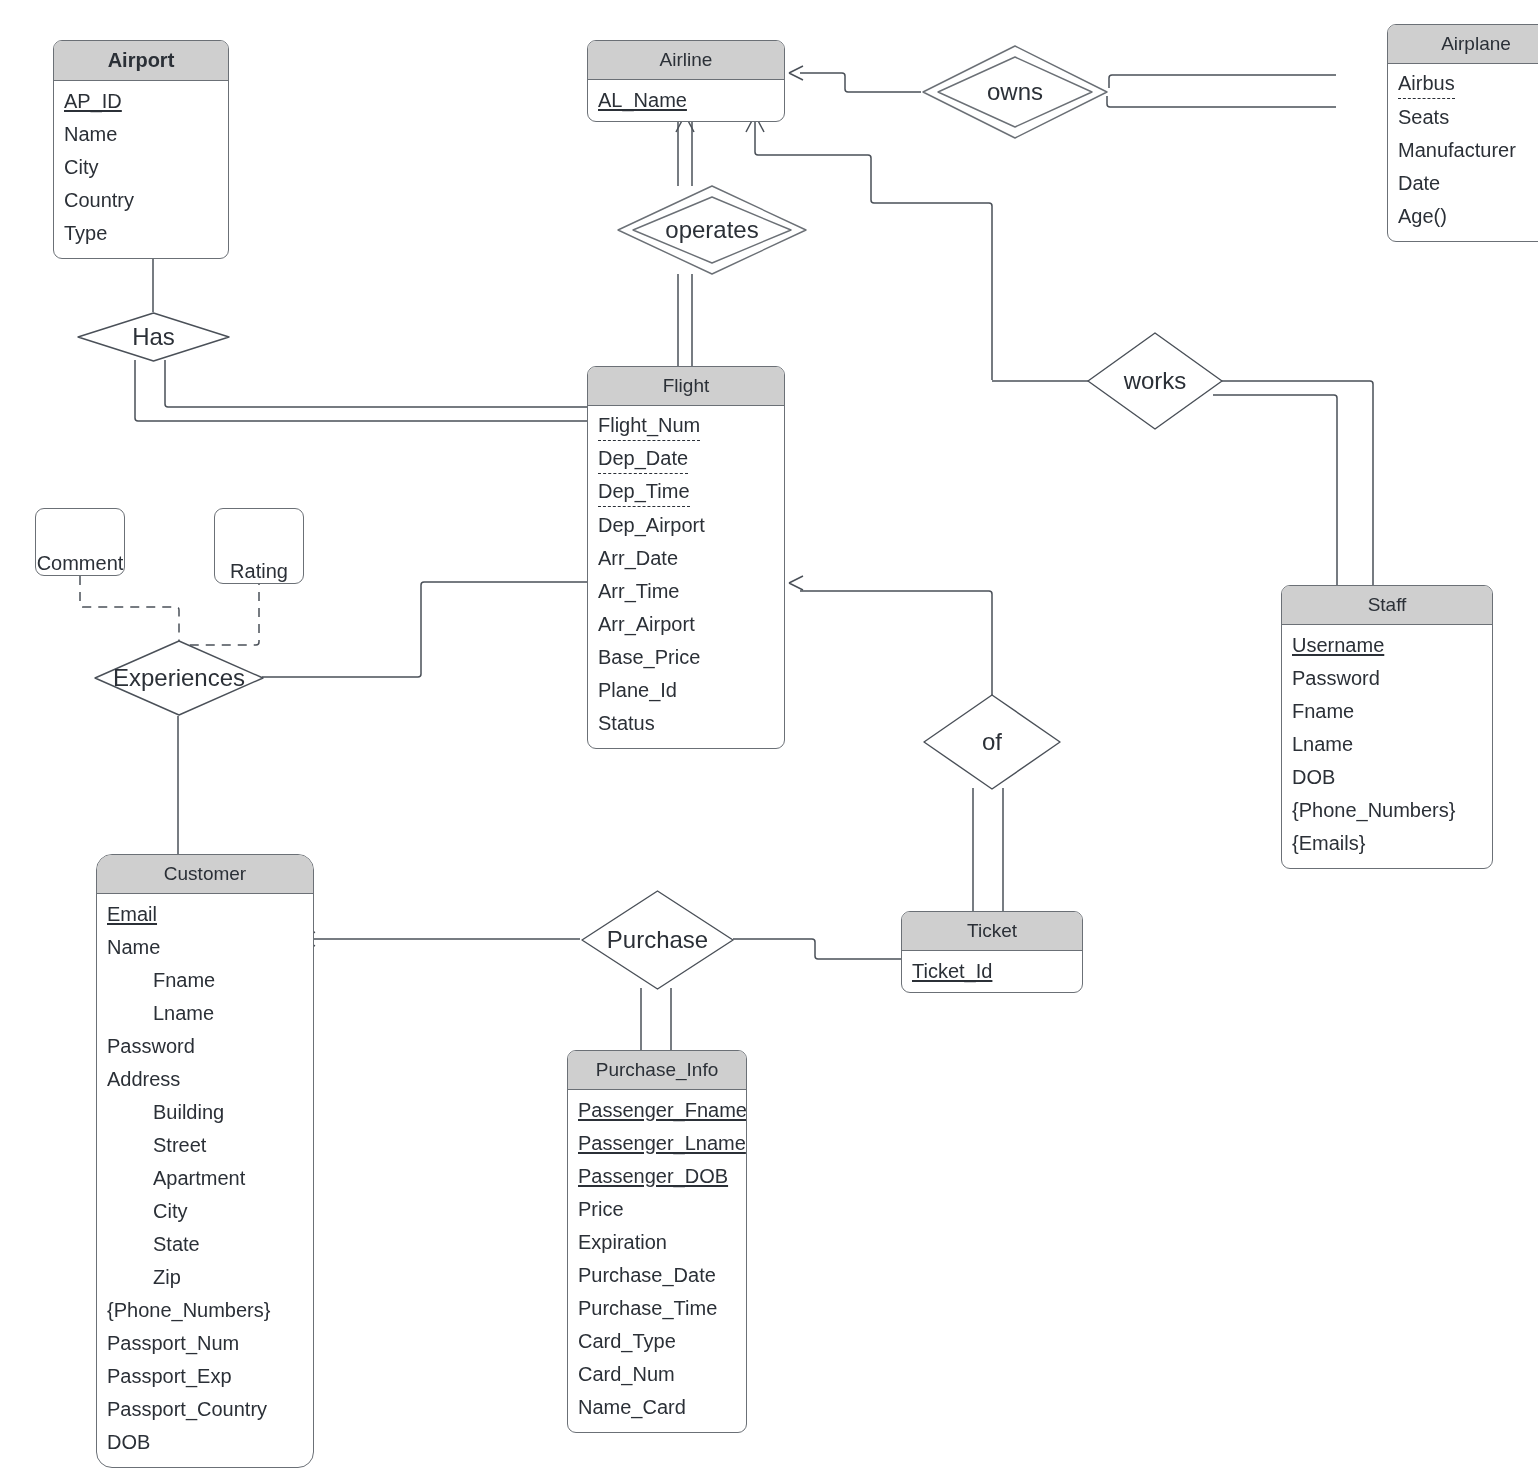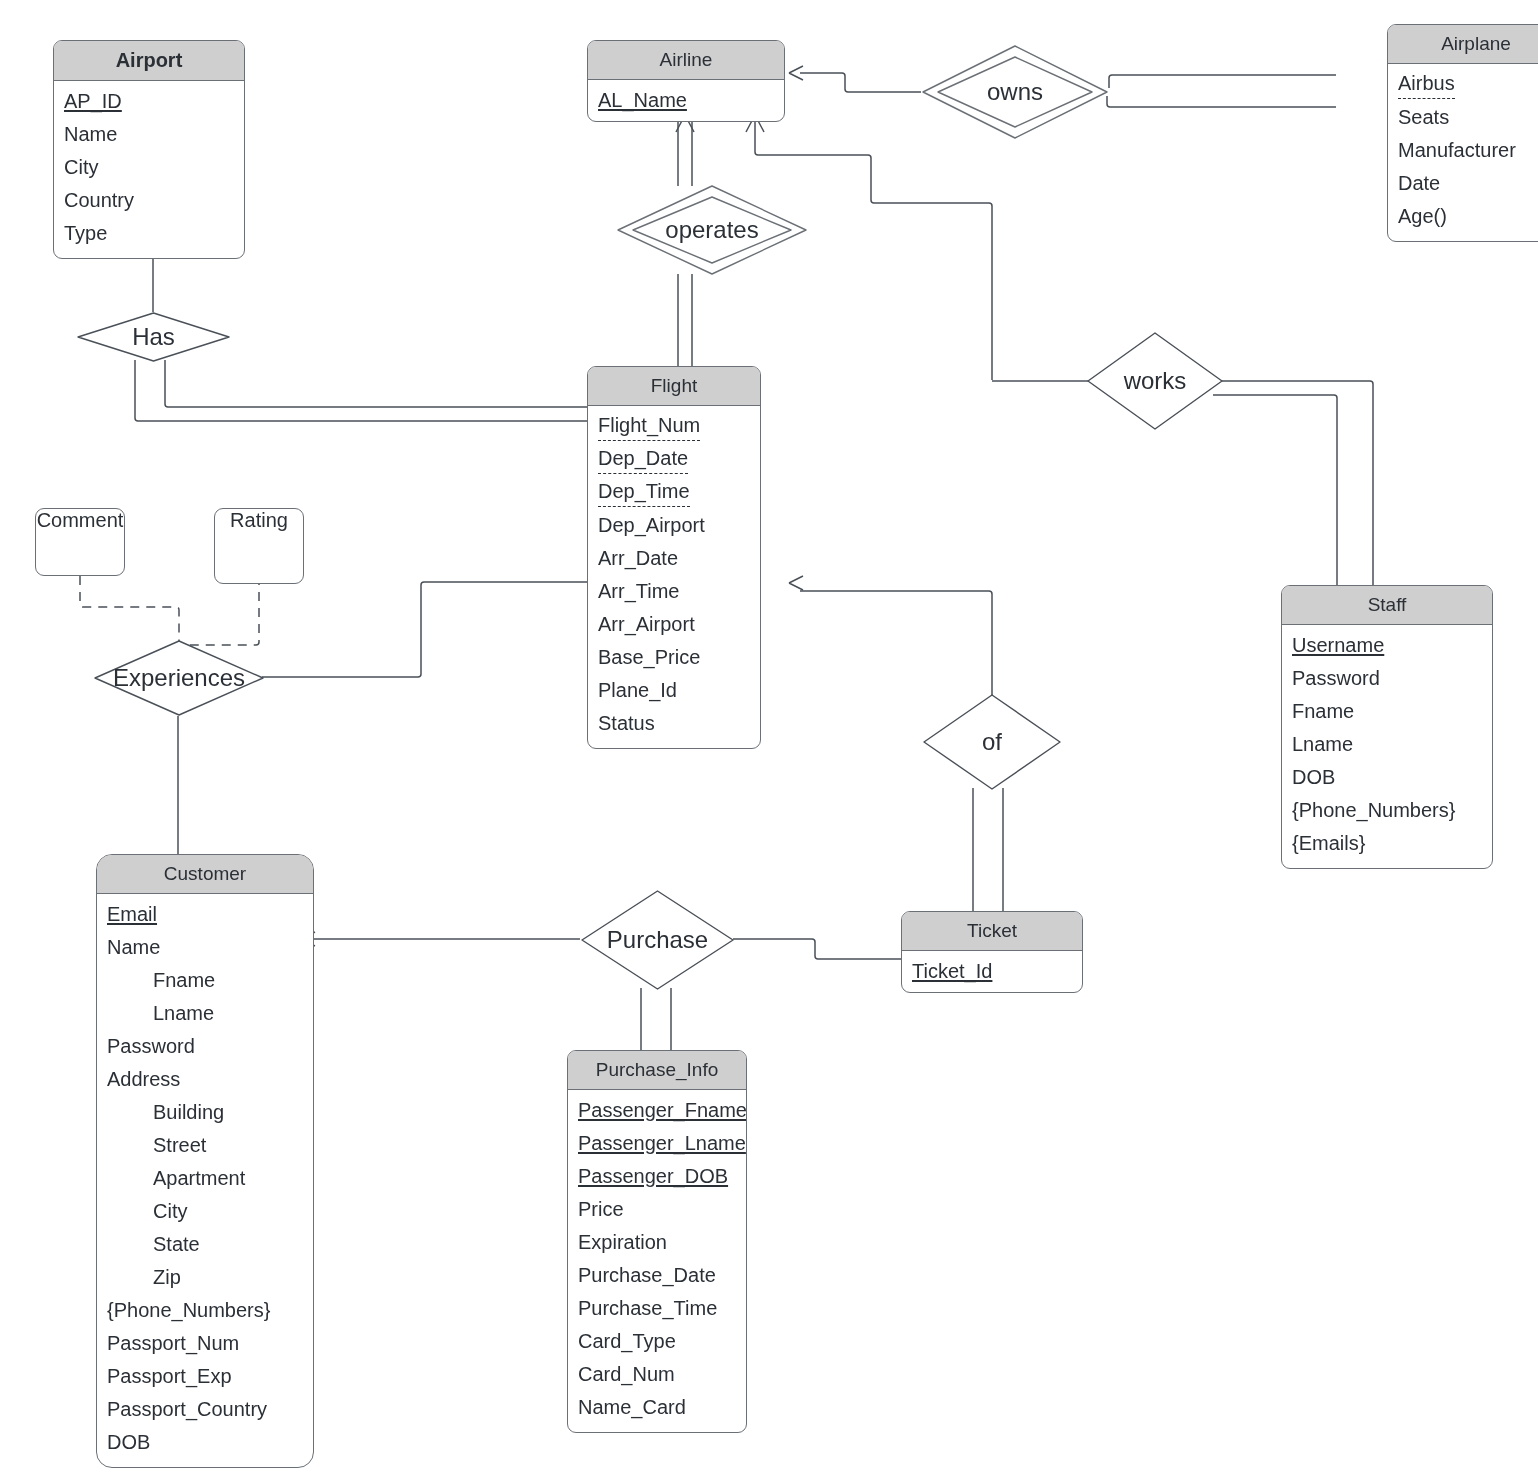--- a/index.html
+++ b/index.html
@@ -17,21 +17,21 @@
   .entity.bold .ehead{font-weight:bold;font-size:20px;}
   .entity .ebody{padding:4px 0 8px 0;}
   .attr{font-size:20px;line-height:33px;padding:0 10px;white-space:nowrap;color:#2b3037;}
   .attr.pk{text-decoration:underline;text-underline-offset:2px;}
   .attr.partial{display:inline-block;border-bottom:1.6px dashed #2b3037;padding:0;margin:0 10px;line-height:30px;}
   .attrwrap{line-height:33px;padding:0;}
   .attr.ind{padding-left:56px;}
 
   
   .attrbox{position:absolute;box-sizing:border-box;border:1.4px solid #6b7076;
-           border-radius:9px;background:#ffffff;display:flex;align-items:flex-start;
+           border-radius:9px;background:#ffffff;display:flex;align-items:flex-end;
            justify-content:center;font-size:20px;color:#2b3037;}
 
   
   .diamond{position:absolute;display:flex;align-items:center;justify-content:center;
            font-size:24px;color:#2b3037;}
   .diamond span{position:relative;z-index:2;}
   .diamond svg{position:absolute;left:0;top:0;}
 </style>
 </head>
 <body>
@@ -90,21 +90,21 @@
       <path d="M178,854 L178,716"></path>
 
       <path d="M262,677 L418,677 Q421,677 421,674 L421,585 Q421,582 424,582 L588,582"></path>
 
       <path d="M80,576 L80,604 Q80,607 83,607 L176,607 Q179,607 179,610 L179,648" stroke-dasharray="9 7"></path>
 
       <path d="M259,576 L259,642 Q259,645 256,645 L182,645" stroke-dasharray="9 7"></path>
     </g>
   </svg>
 
-  <div class="entity bold" style="left:53px;top:40px;width:192px;">
+  <div class="entity bold" style="left:53px;top:40px;width:176px;">
     <div class="ehead">Airport</div>
     <div class="ebody">
       <div class="attr pk">AP_ID</div>
       <div class="attr">Name</div>
       <div class="attr">City</div>
       <div class="attr">Country</div>
       <div class="attr">Type</div>
     </div>
   </div>
 
@@ -119,21 +119,21 @@
     <div class="ehead">Airplane</div>
     <div class="ebody">
       <div class="attrwrap"><span class="attr partial">Airbus</span></div>
       <div class="attr">Seats</div>
       <div class="attr">Manufacturer</div>
       <div class="attr">Date</div>
       <div class="attr">Age()</div>
     </div>
   </div>
 
-  <div class="entity" style="left:587px;top:366px;width:174px;">
+  <div class="entity" style="left:587px;top:366px;width:198px;">
     <div class="ehead">Flight</div>
     <div class="ebody">
       <div class="attrwrap"><span class="attr partial">Flight_Num</span></div>
       <div class="attrwrap"><span class="attr partial">Dep_Date</span></div>
       <div class="attrwrap"><span class="attr partial">Dep_Time</span></div>
       <div class="attr">Dep_Airport</div>
       <div class="attr">Arr_Date</div>
       <div class="attr">Arr_Time</div>
       <div class="attr">Arr_Airport</div>
       <div class="attr">Base_Price</div>

